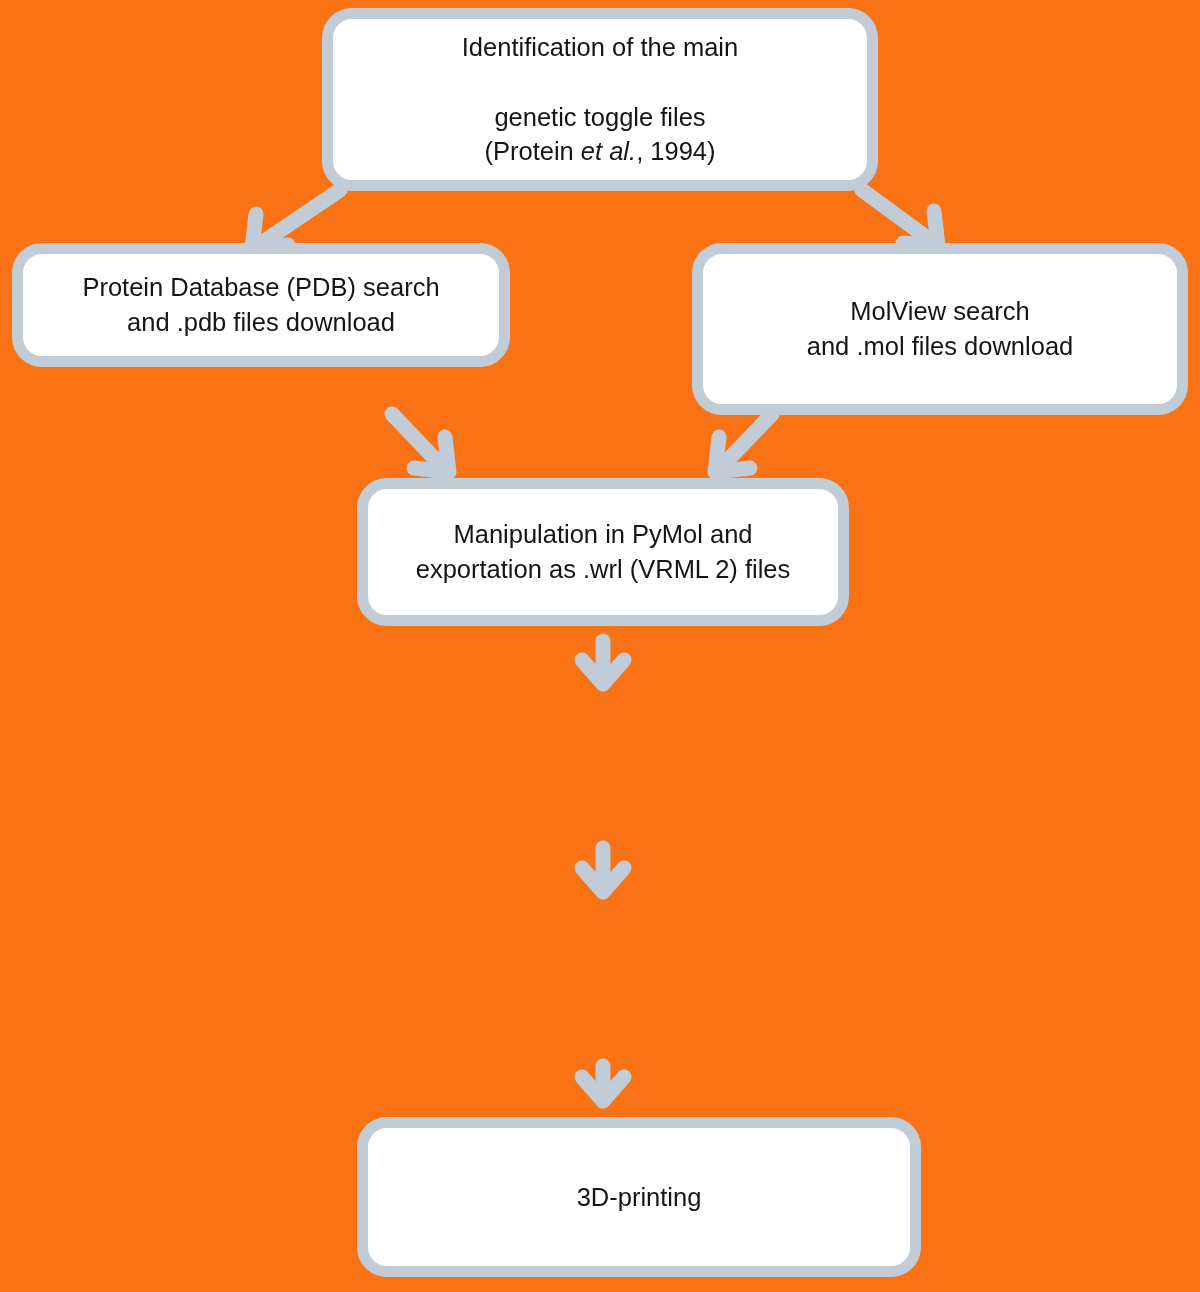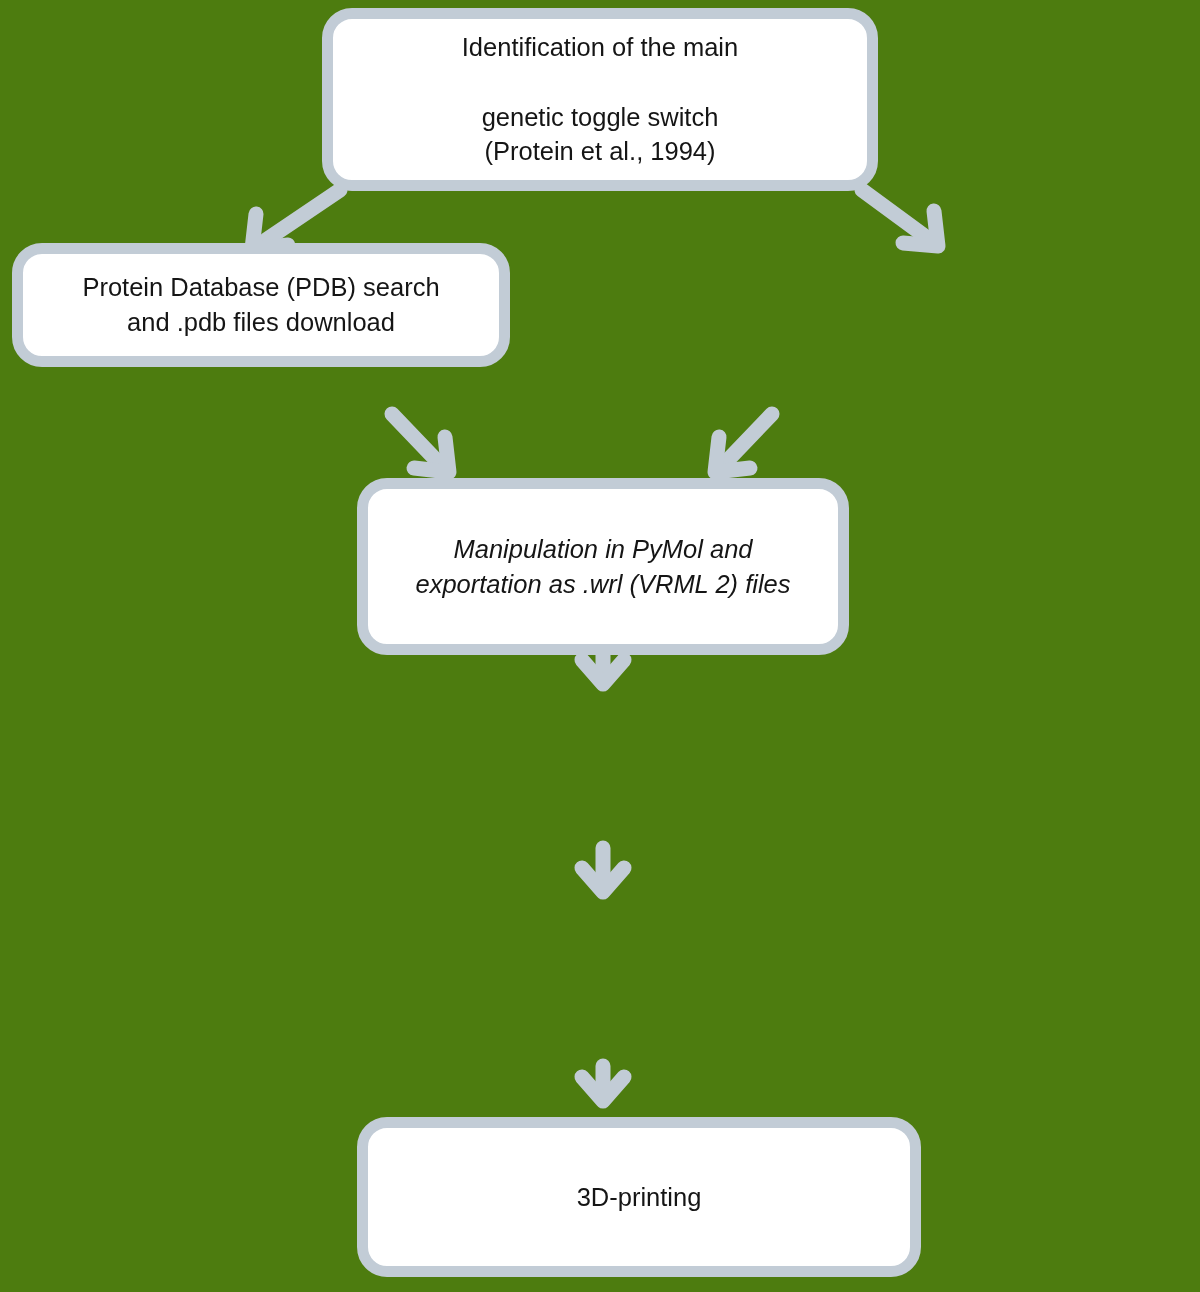--- a/index.html
+++ b/index.html
@@ -8,21 +8,21 @@
     padding: 0;
     background: #ffffff;
   }
   body {
     font-family: "Liberation Sans", sans-serif;
   }
   #canvas {
     position: relative;
     width: 1200px;
     height: 1292px;
-    background: #4d7c0f;
+    background: #f97316;
     overflow: hidden;
   }
   #arrow-layer {
     position: absolute;
     left: 0;
     top: 0;
     width: 1200px;
     height: 1292px;
     pointer-events: none;
   }
@@ -43,26 +43,27 @@
   }
   .node .label {
     display: block;
     padding: 0 14px;
     white-space: pre-line;
   }
   .node.citation .label {
     white-space: normal;
   }
   .cite-italic {
+    font-style: italic;
   }
   
   #node-top        { left: 322px;  top: 8px;    width: 556px;  height: 183px; }
   #node-pdb        { left: 12px;   top: 243px;  width: 498px;  height: 124px; }
   #node-molview    { left: 692px;  top: 243px;  width: 496px;  height: 172px; }
-  #node-pymol      { left: 357px;  top: 478px;  width: 492px;  height: 177px; font-style: italic; }
+  #node-pymol      { left: 357px;  top: 478px;  width: 492px;  height: 148px; }
   #node-blender    { left: 357px;  top: 690px;  width: 492px;  height: 158px; }
   #node-cura       { left: 357px;  top: 908px;  width: 492px;  height: 158px; }
   #node-print      { left: 357px;  top: 1117px; width: 564px;  height: 160px; }
 </style>
 </head>
 <body>
 
 <div id="canvas">
 
   <svg id="arrow-layer" viewBox="0 0 1200 1292" width="1200" height="1292" xmlns="http://www.w3.org/2000/svg">
@@ -99,28 +100,32 @@
       </g>
 
       <g>
         <path d="M 603 1066 L 603 1089"></path>
         <path d="M 603 1101 L 582 1077 M 603 1101 L 624 1077"></path>
       </g>
     </g>
   </svg>
 
   <div class="node citation" id="node-top">
-    <span class="label"><span>Identification of the main</span><br><br><span>genetic toggle switch</span><br><span>(Protein </span><span class="cite-italic">et al.</span><span>, 1994)</span></span>
+    <span class="label"><span>Identification of the main</span><br><br><span>genetic toggle files</span><br><span>(Protein </span><span class="cite-italic">et al.</span><span>, 1994)</span></span>
   </div>
 
   <div class="node" id="node-pdb">
     <span class="label">Protein Database (PDB) search
 and .pdb files download</span>
   </div>
 
+  <div class="node" id="node-molview">
+    <span class="label">MolView search
+and .mol files download</span>
+  </div>
 
   <div class="node" id="node-pymol">
     <span class="label">Manipulation in PyMol and
 exportation as .wrl (VRML 2) files</span>
   </div>
 
 
 
   <div class="node" id="node-print">
     <span class="label">3D-printing</span>

